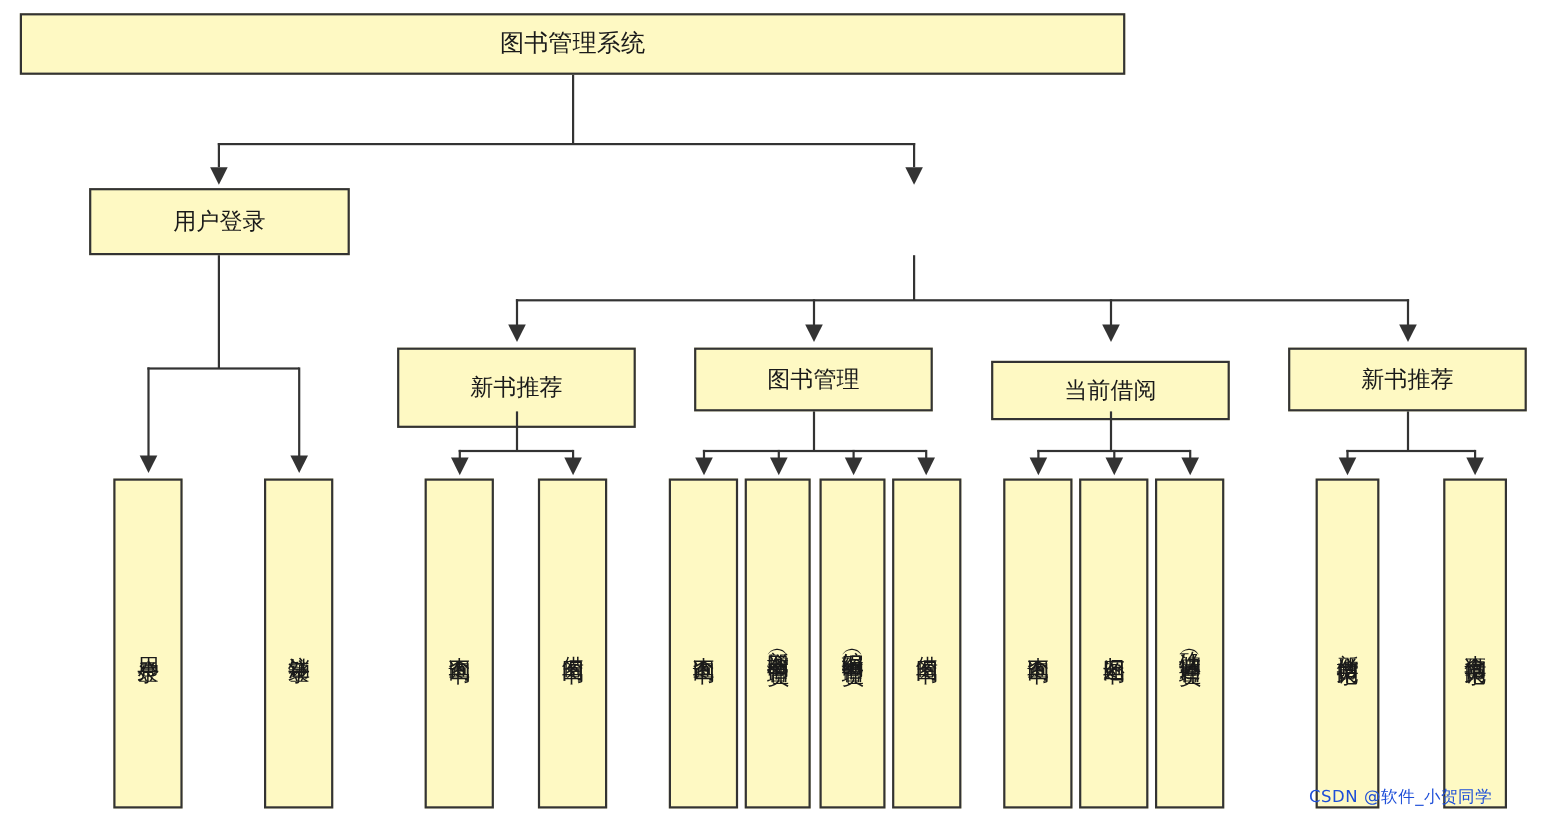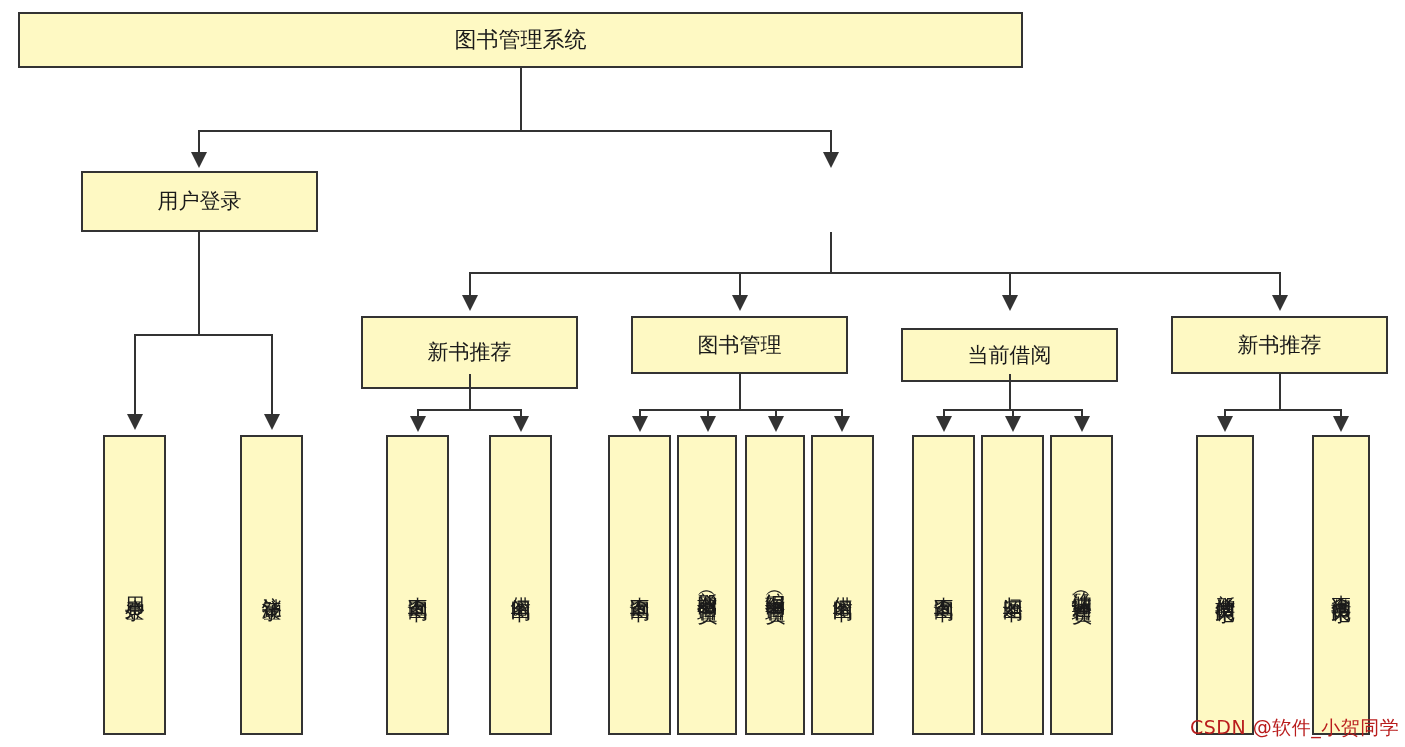--- a/index.html
+++ b/index.html
@@ -61,22 +61,22 @@
     position: absolute;
     width: 0;
     height: 0;
     border-left: 8px solid transparent;
     border-right: 8px solid transparent;
     border-top: 16px solid #333333;
   }
   
   .watermark {
     position: absolute;
-    font-size: 19px;
-    color: #b91c1c;
+    font-size: 15px;
+    color: #1d4ed8;
     white-space: nowrap;
     letter-spacing: 0.5px;
     pointer-events: none;
   }
 </style>
 </head>
 <body>
 
 <div id="canvas">
 

